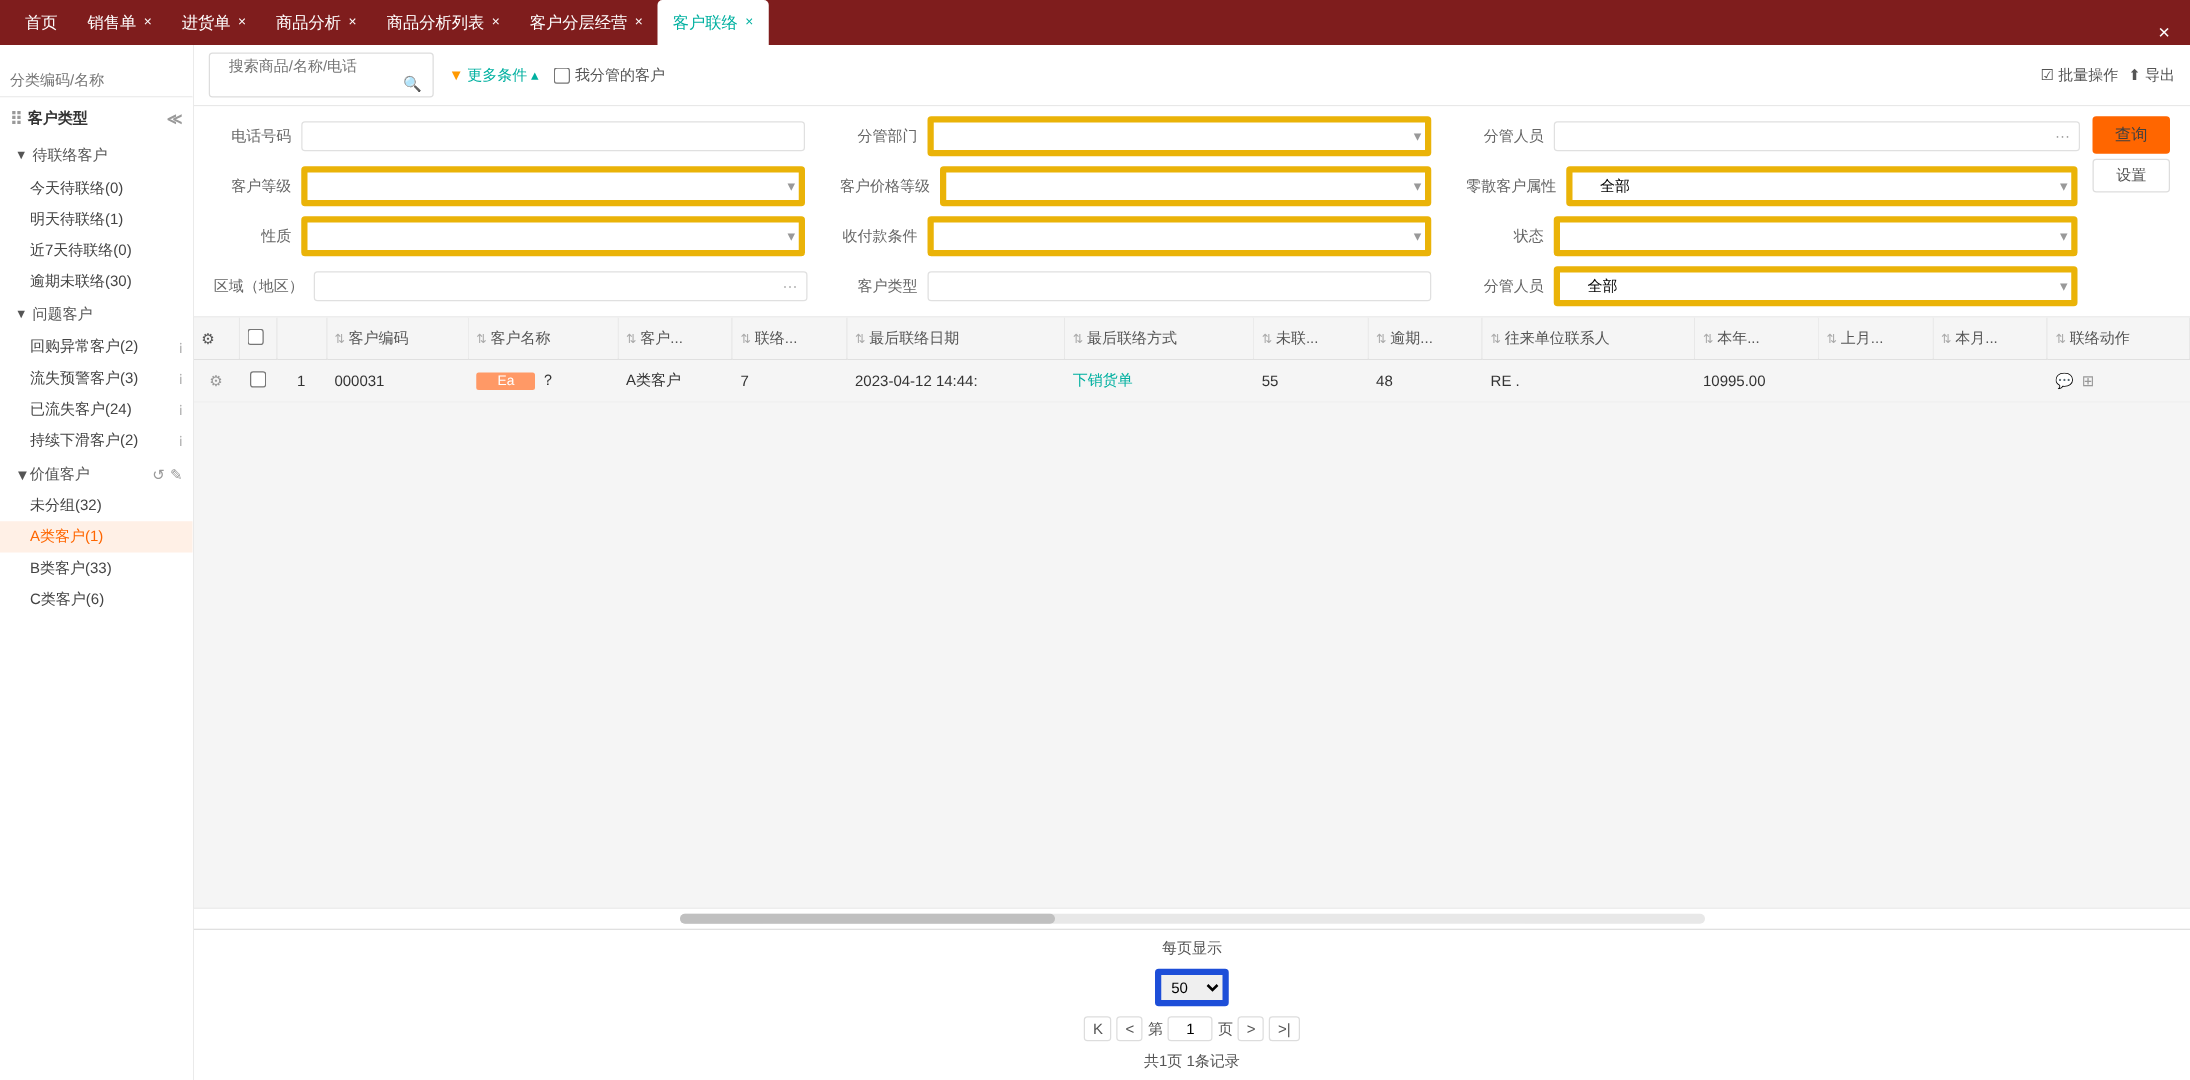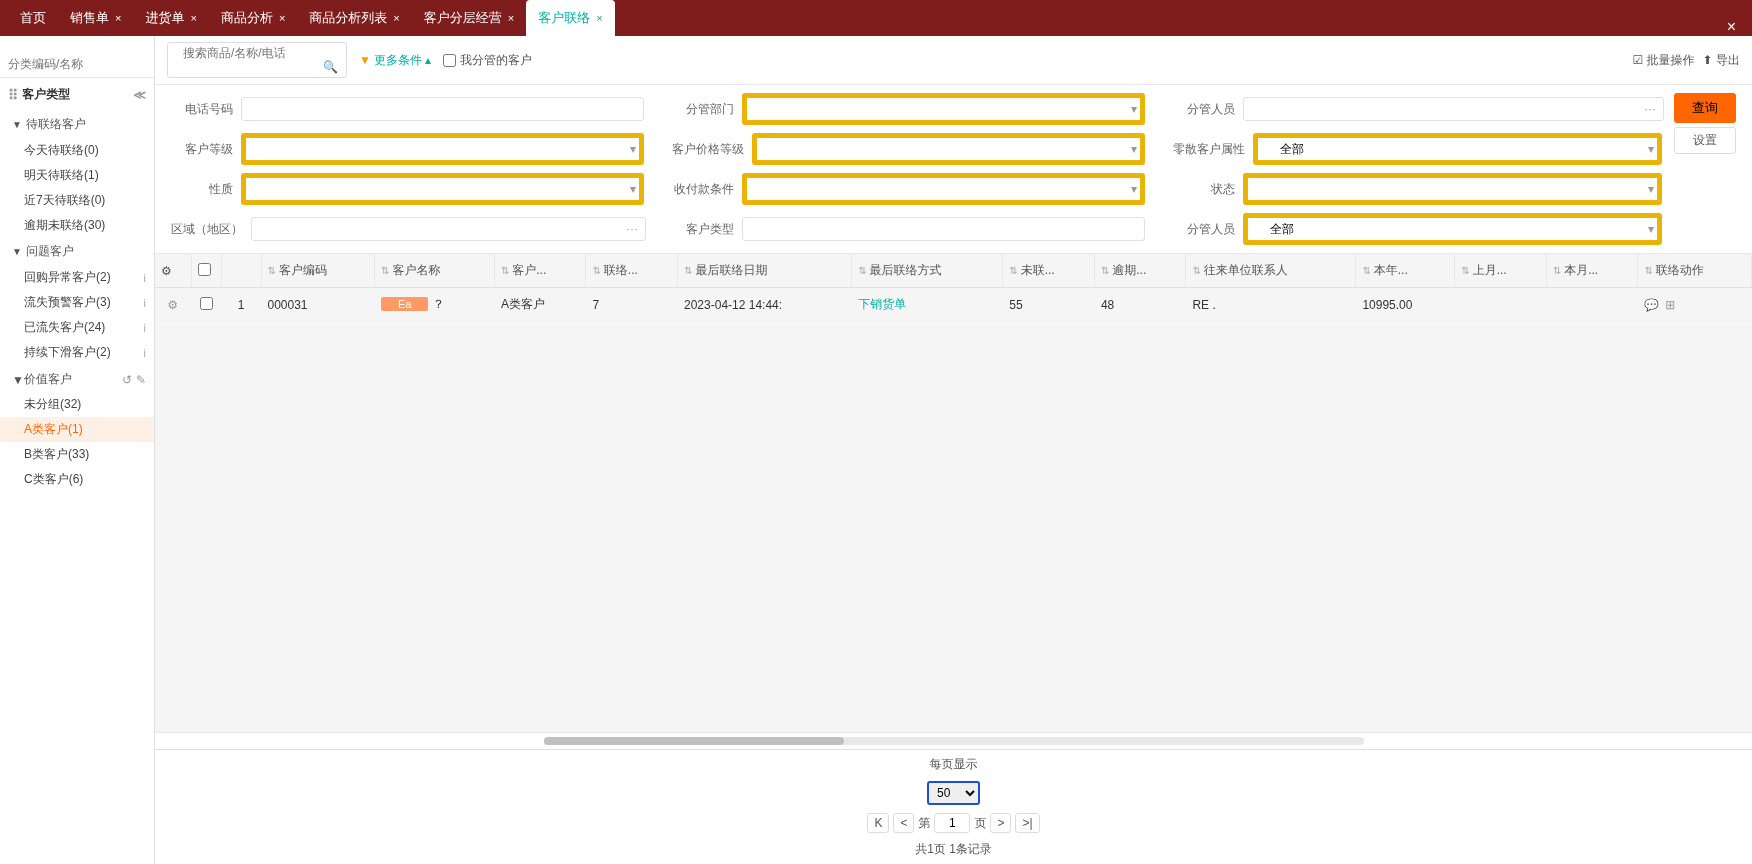--- a/index.html
+++ b/index.html
@@ -242,21 +242,21 @@
       -webkit-appearance: none;
     }
     .filter-btn-area {
       display: flex;
       flex-direction: column;
       gap: 4px;
       margin-left: 12px;
     }
     .btn-query {
       background: #ff6600;
-      color: #000000;
+      color: #404040;
       border: none;
       padding: 6px 18px;
       border-radius: 3px;
       cursor: pointer;
       font-size: 13px;
     }
     .btn-setting {
       background: white;
       color: #555;
       border: 1px solid #ddd;
@@ -326,21 +326,21 @@
       align-items: center;
       justify-content: flex-end;
       padding: 6px 16px;
       background: white;
       border-top: 1px solid #e0e0e0;
       gap: 8px;
       color: #555;
       flex-direction: column;
     }
     .bottom-bar select {
-      border: 2px solid #1d4ed8;
+      border: 5px solid #1d4ed8;
       padding: 2px 4px;
       border-radius: 3px;
       font-size: 12px;
       outline: none;
     }
     .bottom-bar .page-nav {
       display: flex;
       align-items: center;
       gap: 4px;
     }

